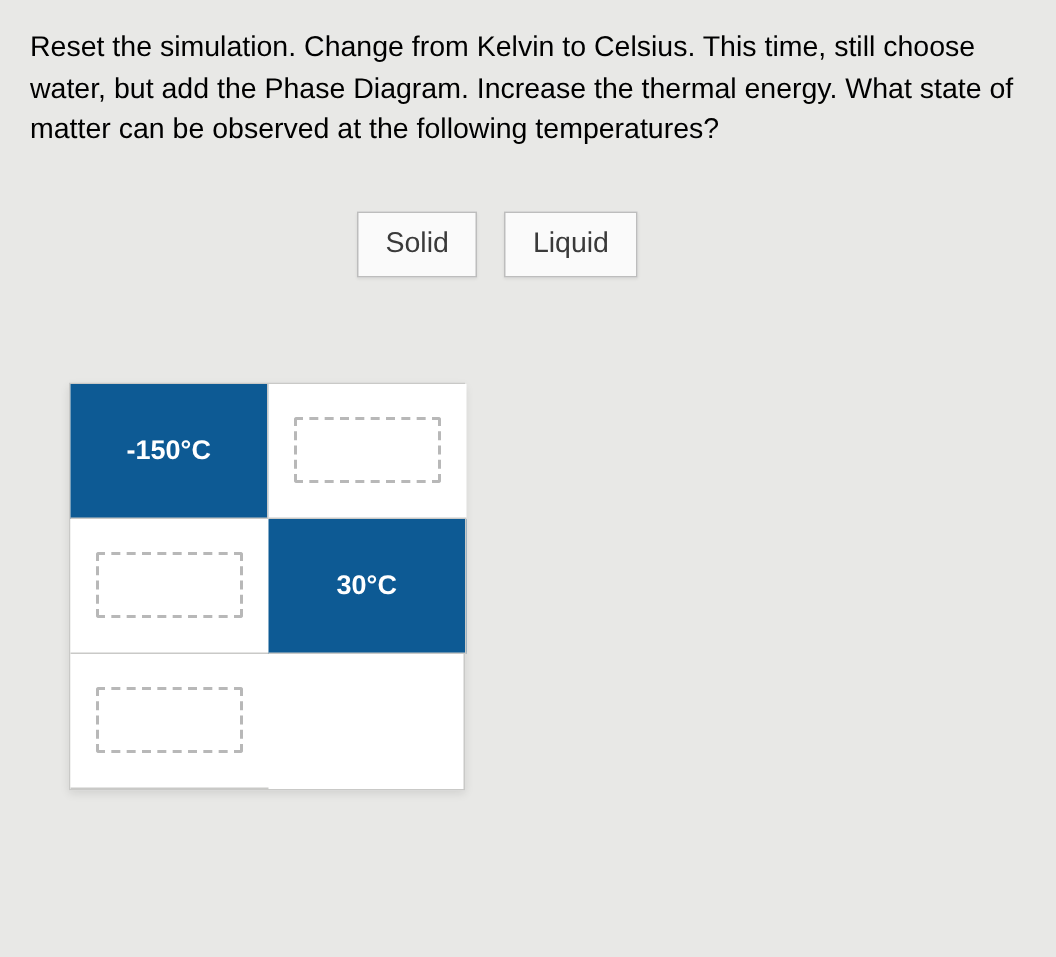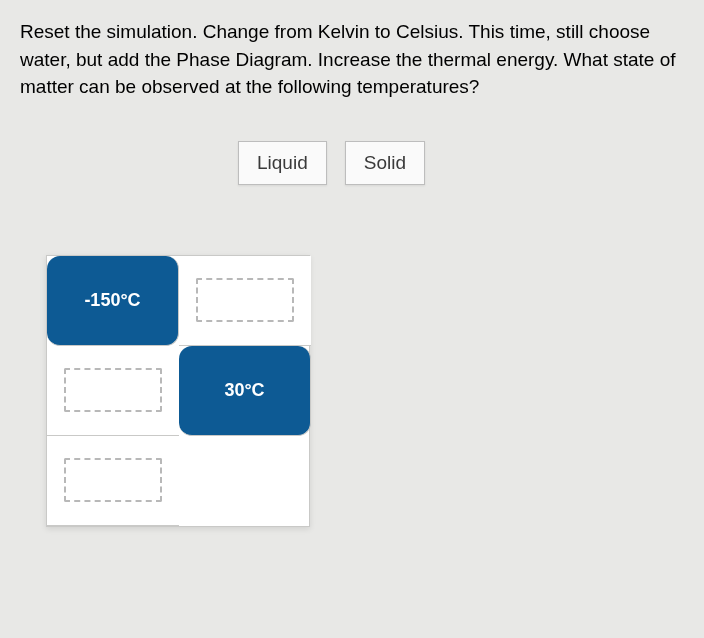--- a/index.html
+++ b/index.html
@@ -46,21 +46,20 @@
   .temp-cell {
     background: #0d5a94;
     color: #fff;
     display: flex;
     align-items: center;
     justify-content: center;
     font-size: 18px;
     font-weight: bold;
     border-right: 1px solid #c9c9c7;
     border-bottom: 1px solid #c9c9c7;
-    border-radius: 13px;
   }
   .temp-cell:last-of-type { border-bottom: none; }
   .drop-cell {
     background: #fff;
     display: flex;
     align-items: center;
     justify-content: center;
     border-bottom: 1px solid #c9c9c7;
     padding: 8px;
   }
@@ -70,22 +69,22 @@
     height: 44px;
     border-radius: 2px;
   }
 </style>
 </head>
 <body>
 
 <div class="instructions">Reset the simulation. Change from Kelvin to Celsius. This time, still choose water, but add the Phase Diagram. Increase the thermal energy. What state of matter can be observed at the following temperatures?</div>
 
 <div class="options-row">
+  <div class="option">Solid</div>
   <div class="option">Liquid</div>
-  <div class="option">Solid</div>
 </div>
 
 <div class="table">
   <div class="temp-cell">-150°C</div>
   <div class="drop-cell">
     <div class="dropzone"></div>
   </div>
   <div class="drop-cell">
     <div class="dropzone"></div>
   </div>

